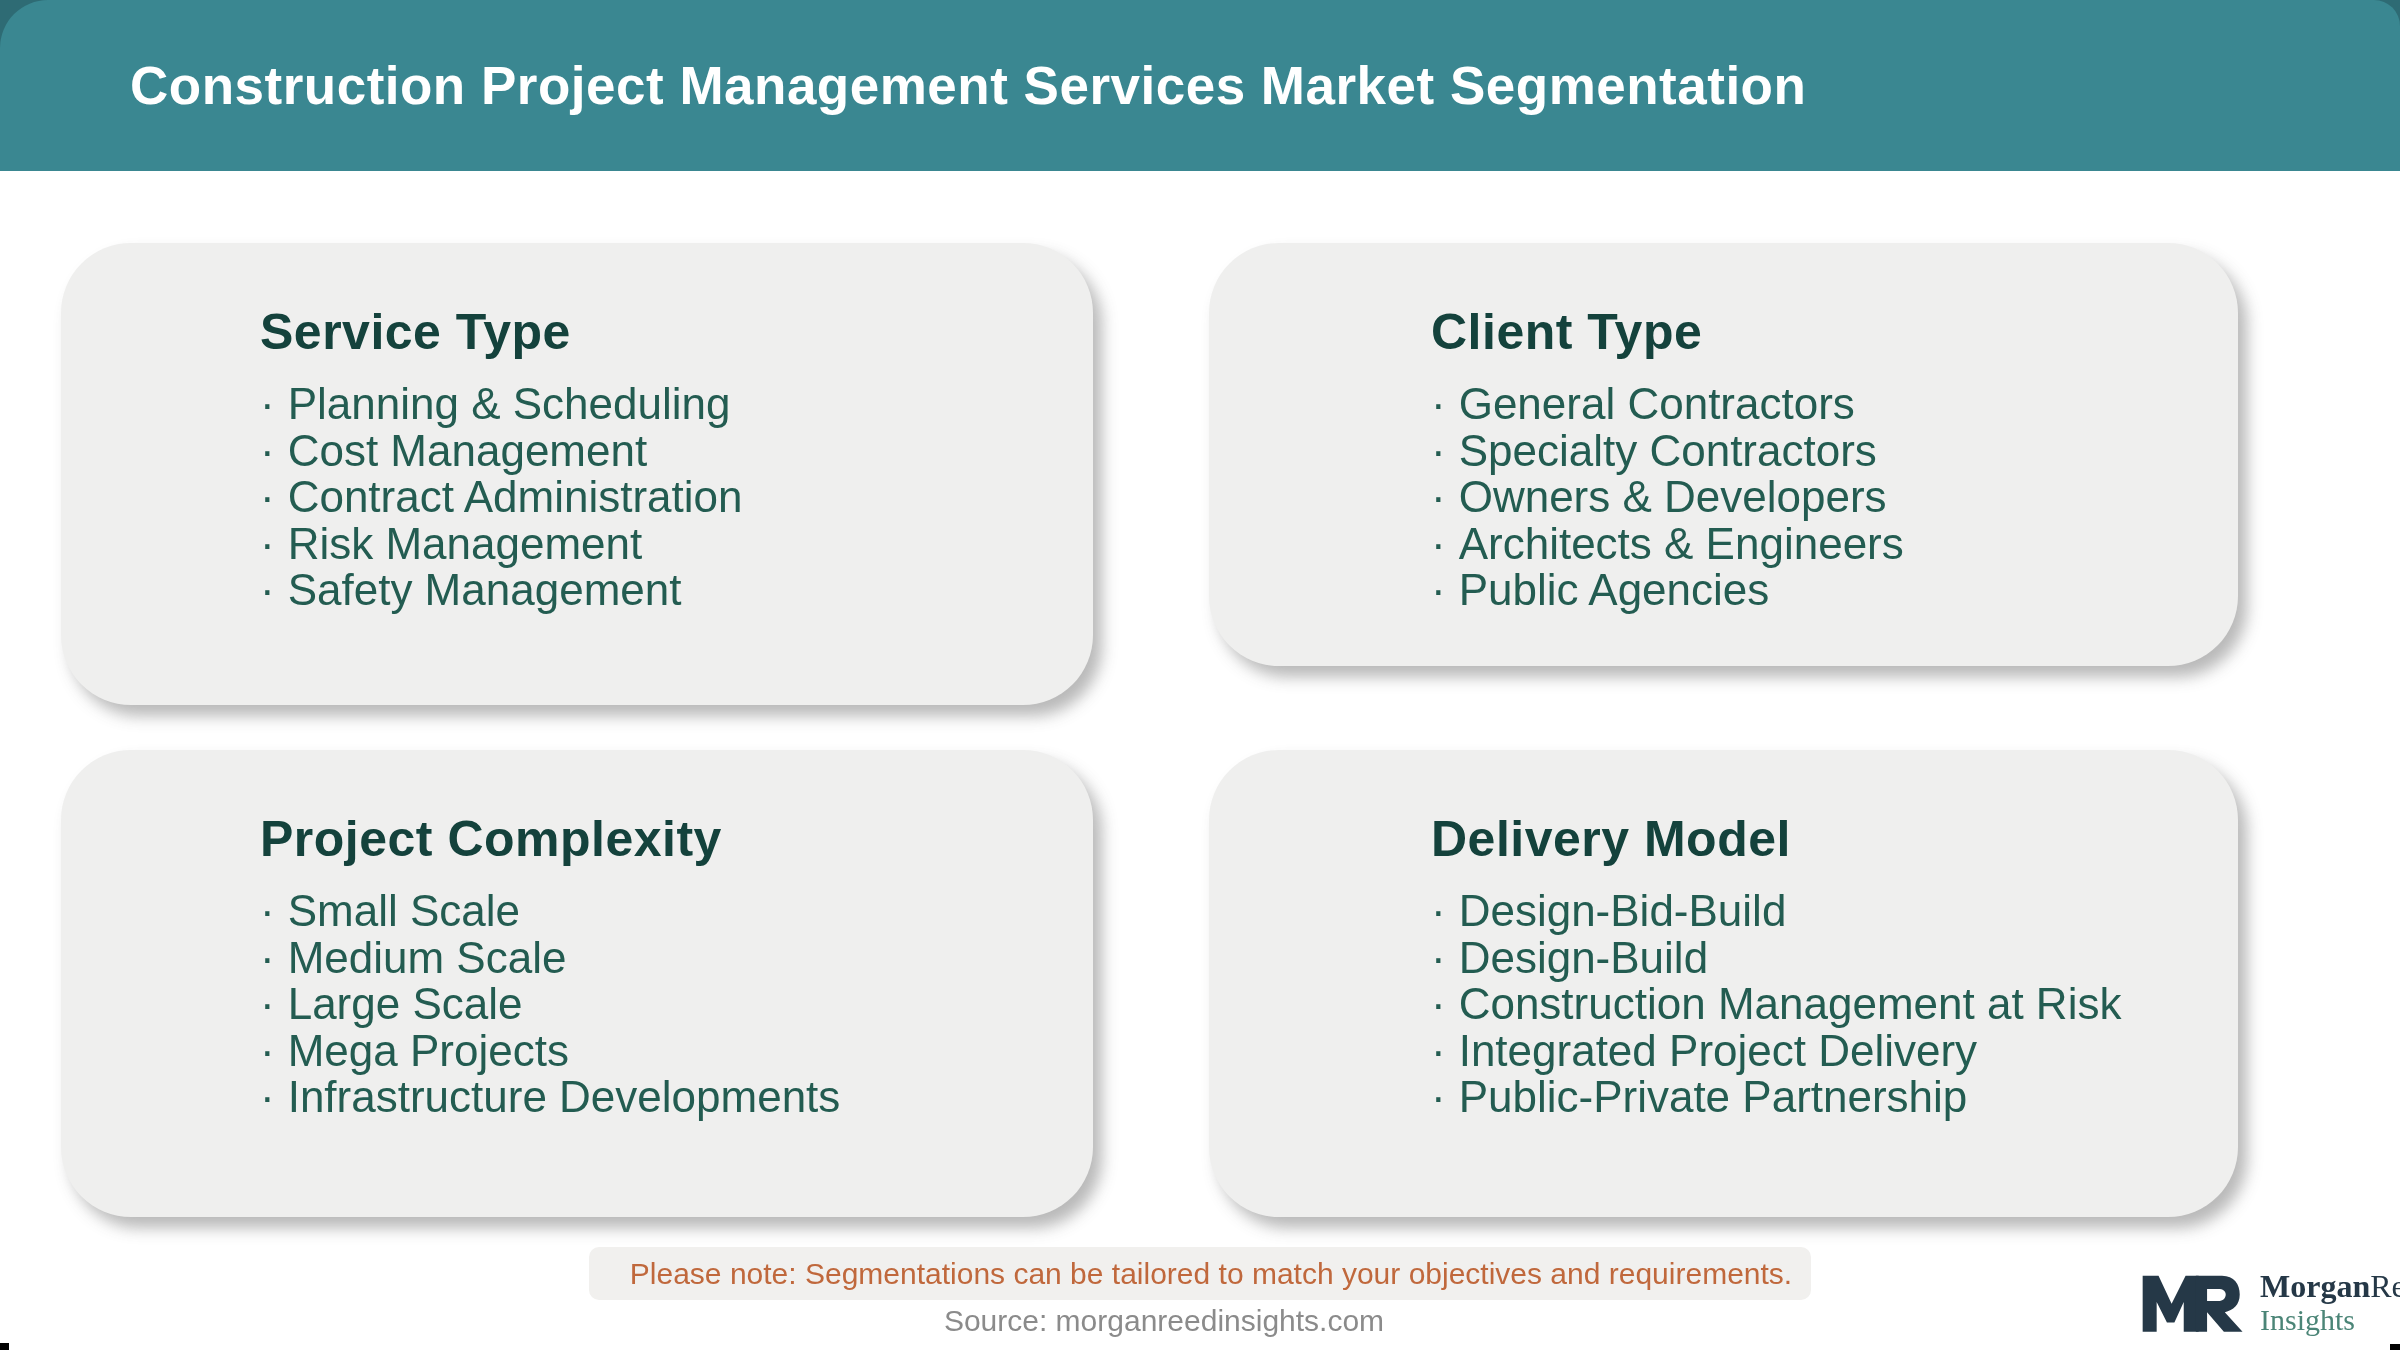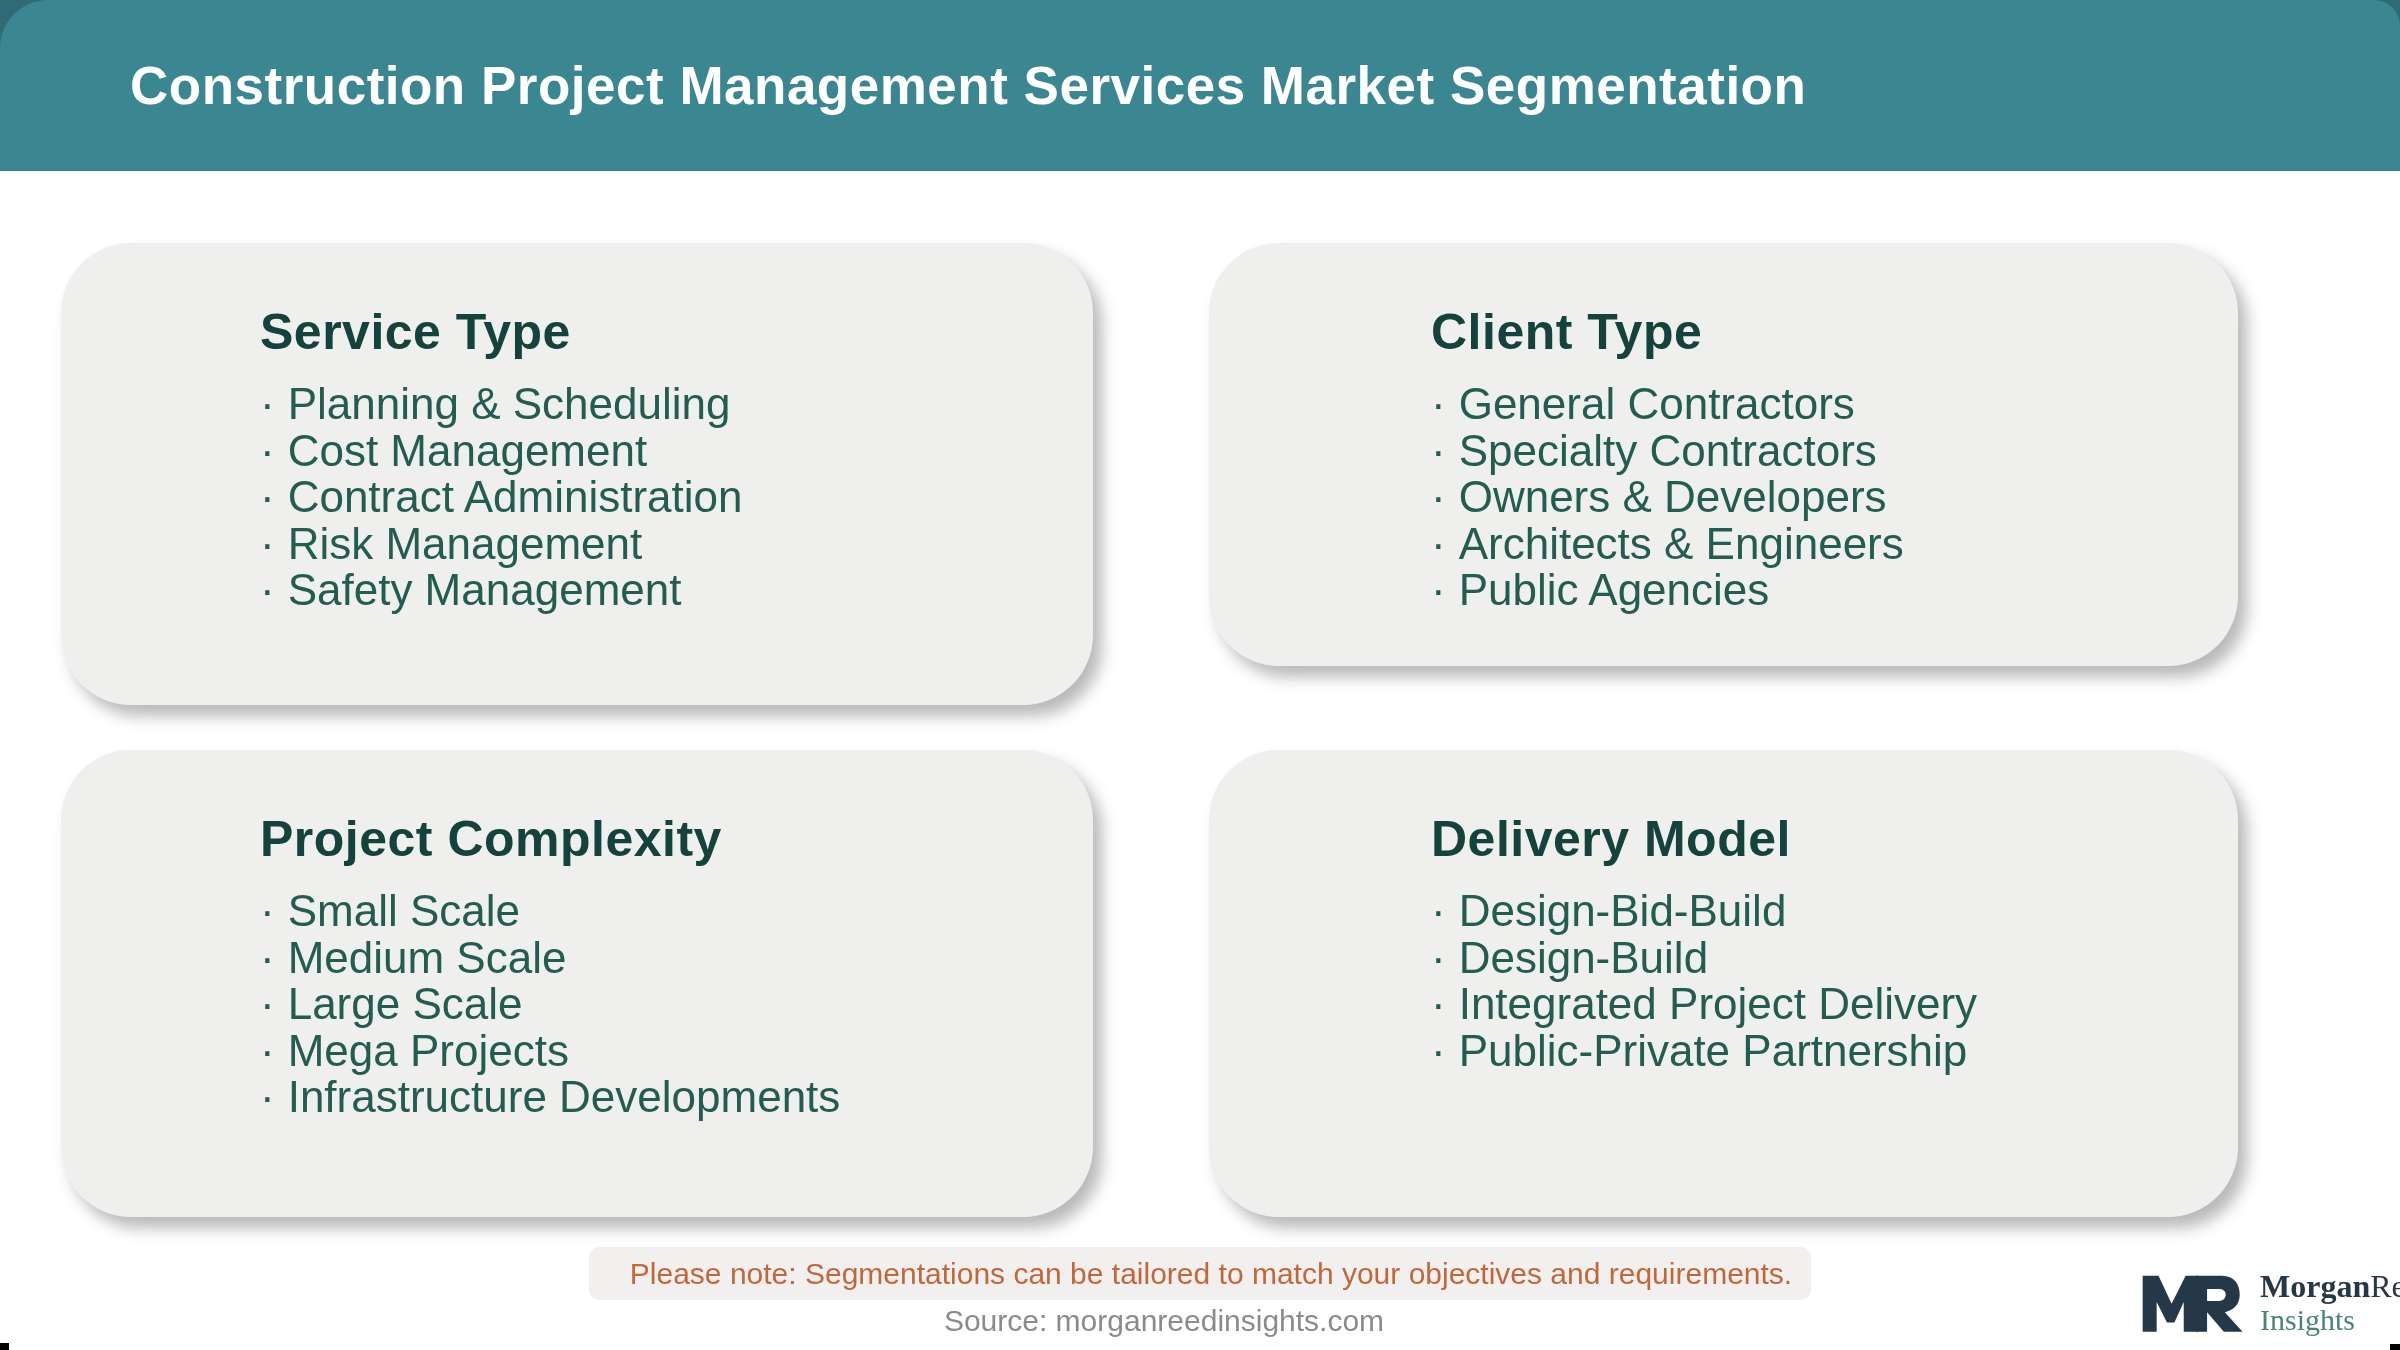--- a/index.html
+++ b/index.html
@@ -161,20 +161,21 @@
         <li><span class="dot">·</span><span>Mega Projects</span></li>
         <li><span class="dot">·</span><span>Infrastructure Developments</span></li>
       </ul>
   </section>
 
   <section class="card card-4">
     <h2>Delivery Model</h2>
     <ul>
         <li><span class="dot">·</span><span>Design-Bid-Build</span></li>
         <li><span class="dot">·</span><span>Design-Build</span></li>
+        <li><span class="dot">·</span><span>Construction Management at Risk</span></li>
         <li><span class="dot">·</span><span>Integrated Project Delivery</span></li>
         <li><span class="dot">·</span><span>Public-Private Partnership</span></li>
       </ul>
   </section>
 
 </main>
 
 <footer>
   <div class="note-banner">
     <span>Please note: Segmentations can be tailored to match your objectives and requirements.</span>

